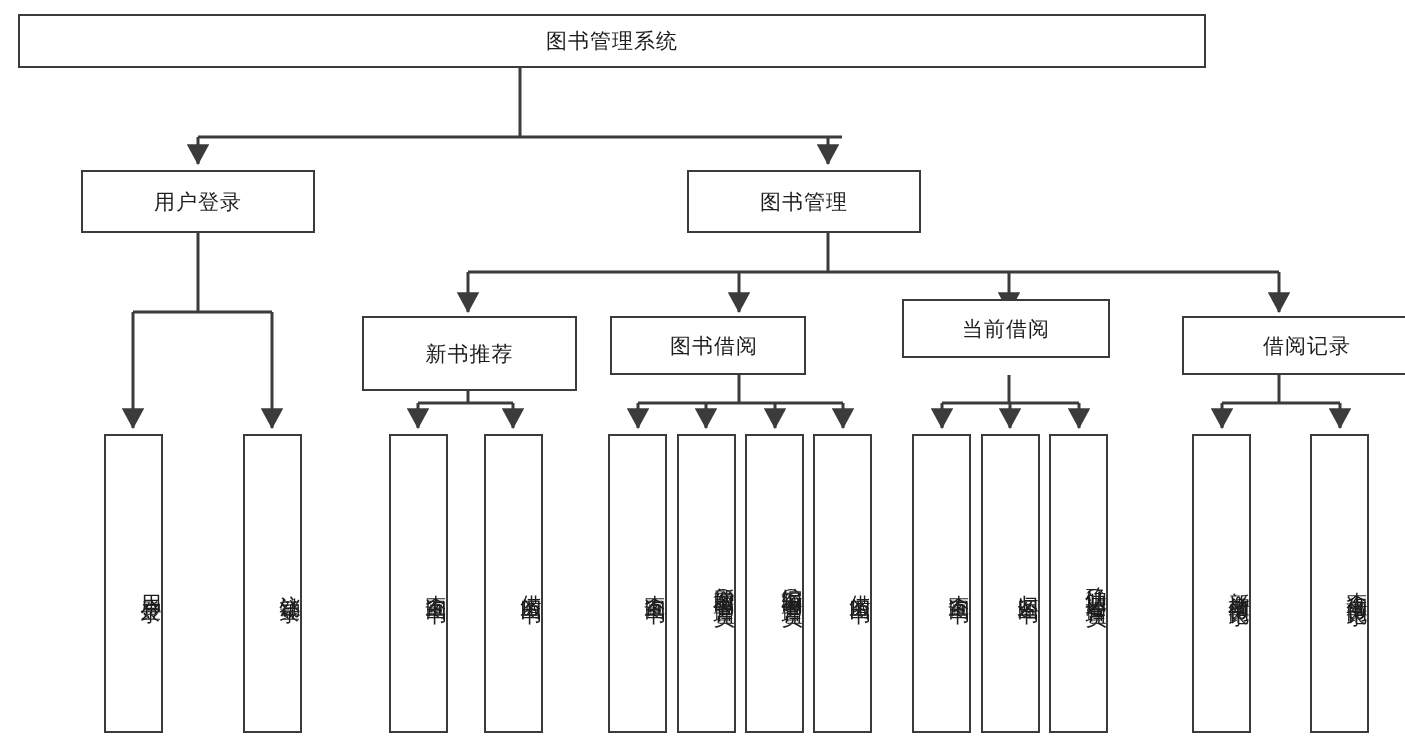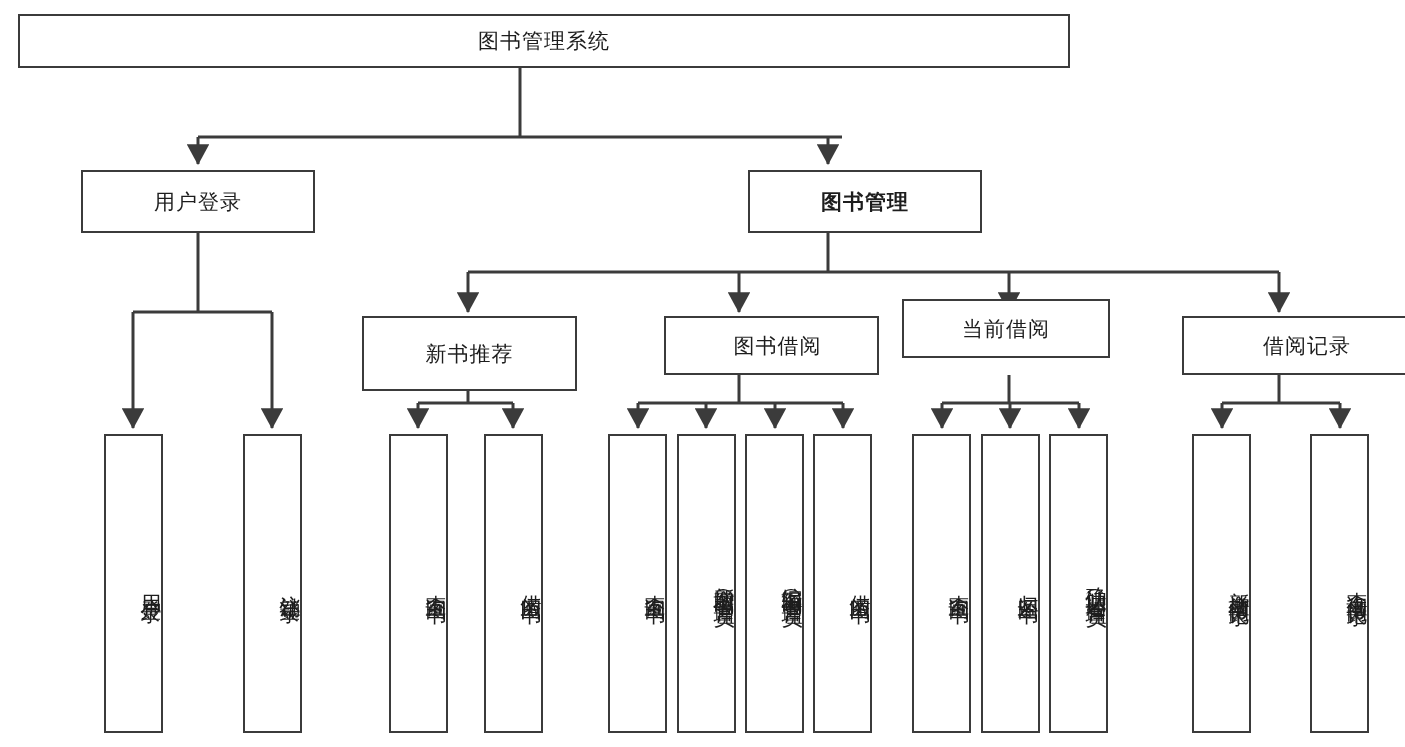--- a/index.html
+++ b/index.html
@@ -117,35 +117,35 @@
       <path d="M 1010 403 L 1010 428" marker-end="url(#arrow)"></path>
       <path d="M 1079 403 L 1079 428" marker-end="url(#arrow)"></path>
 
       <path d="M 1279 375 L 1279 403"></path>
       <path d="M 1222 403 L 1340 403"></path>
       <path d="M 1222 403 L 1222 428" marker-end="url(#arrow)"></path>
       <path d="M 1340 403 L 1340 428" marker-end="url(#arrow)"></path>
     </g>
   </svg>
 
-  <div class="node horiz" style="left:18px; top:14px; width:1052px; height:54px;">
+  <div class="node horiz" style="left:18px; top:14px; width:1188px; height:54px;">
     <span class="node-label">图书管理系统</span>
   </div>
 
   <div class="node horiz" style="left:81px; top:170px; width:234px; height:63px;">
     <span class="node-label">用户登录</span>
   </div>
-  <div class="node horiz" style="left:748px; top:170px; width:234px; height:63px;font-weight:bold;">
+  <div class="node horiz" style="left:687px; top:170px; width:234px; height:63px;">
     <span class="node-label">图书管理</span>
   </div>
 
   <div class="node horiz" style="left:362px; top:316px; width:215px; height:75px;">
     <span class="node-label">新书推荐</span>
   </div>
-  <div class="node horiz" style="left:664px; top:316px; width:215px; height:59px;padding-left:12px;">
+  <div class="node horiz" style="left:610px; top:316px; width:196px; height:59px;padding-left:12px;">
     <span class="node-label">图书借阅</span>
   </div>
   <div class="node horiz" style="left:902px; top:299px; width:208px; height:59px;">
     <span class="node-label">当前借阅</span>
   </div>
   <div class="node horiz" style="left:1182px; top:316px; width:250px; height:59px;text-align:center;">
     <span class="node-label">借阅记录</span>
   </div>
 
   <div class="node vert" style="left:104px; top:434px; width:59px; height:299px;">

